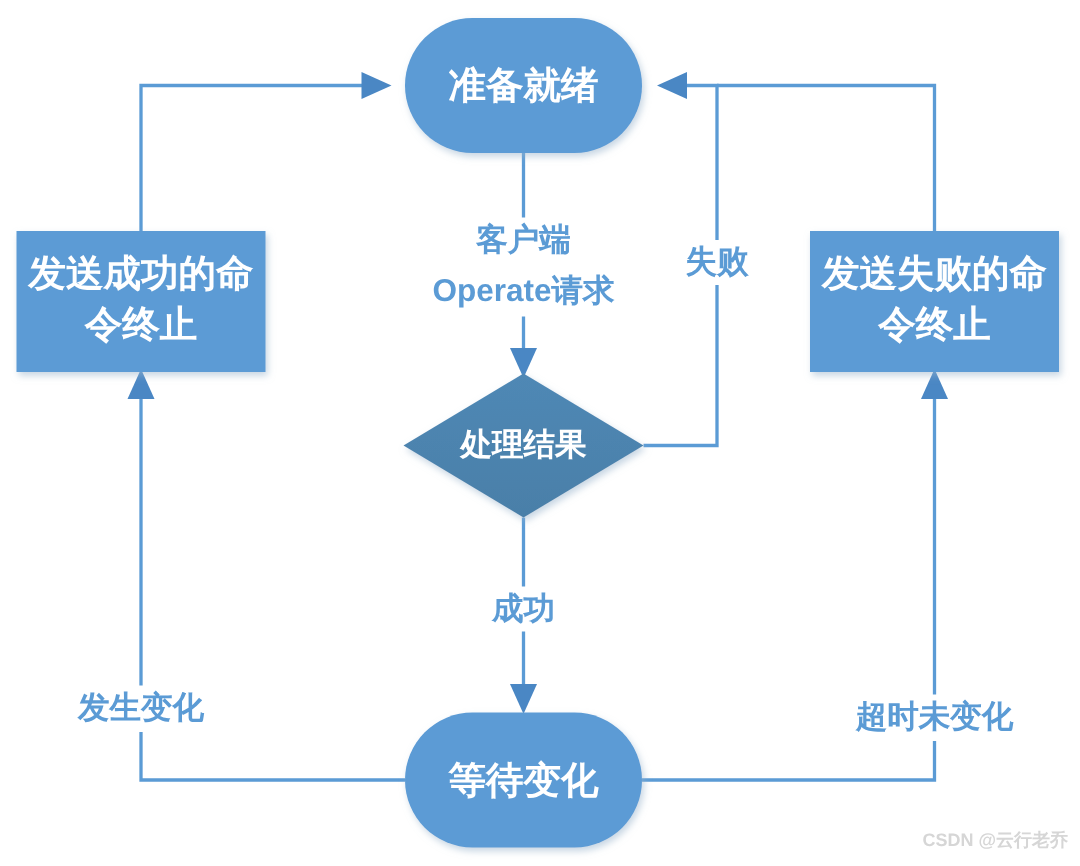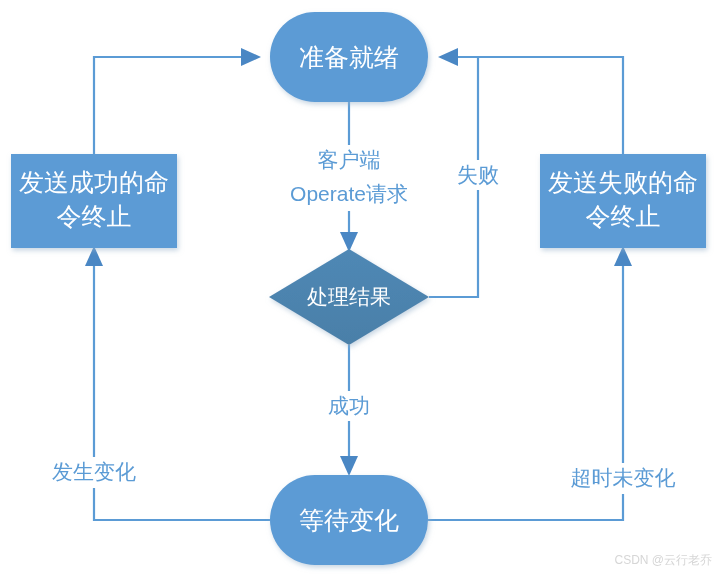--- a/index.html
+++ b/index.html
@@ -11,20 +11,21 @@
     width: 720px;
     height: 577px;
     overflow: hidden;
     font-family: "Liberation Sans", "DejaVu Sans", sans-serif;
   }
   #diagram-root {
     position: relative;
     width: 720px;
     height: 430px;
     background: #ffffff;
+    font-weight: bold;
   }
   svg#flow-svg {
     position: absolute;
     left: 0;
     top: 0;
     width: 720px;
     height: 577px;
     display: block;
   }
   .node-label {

